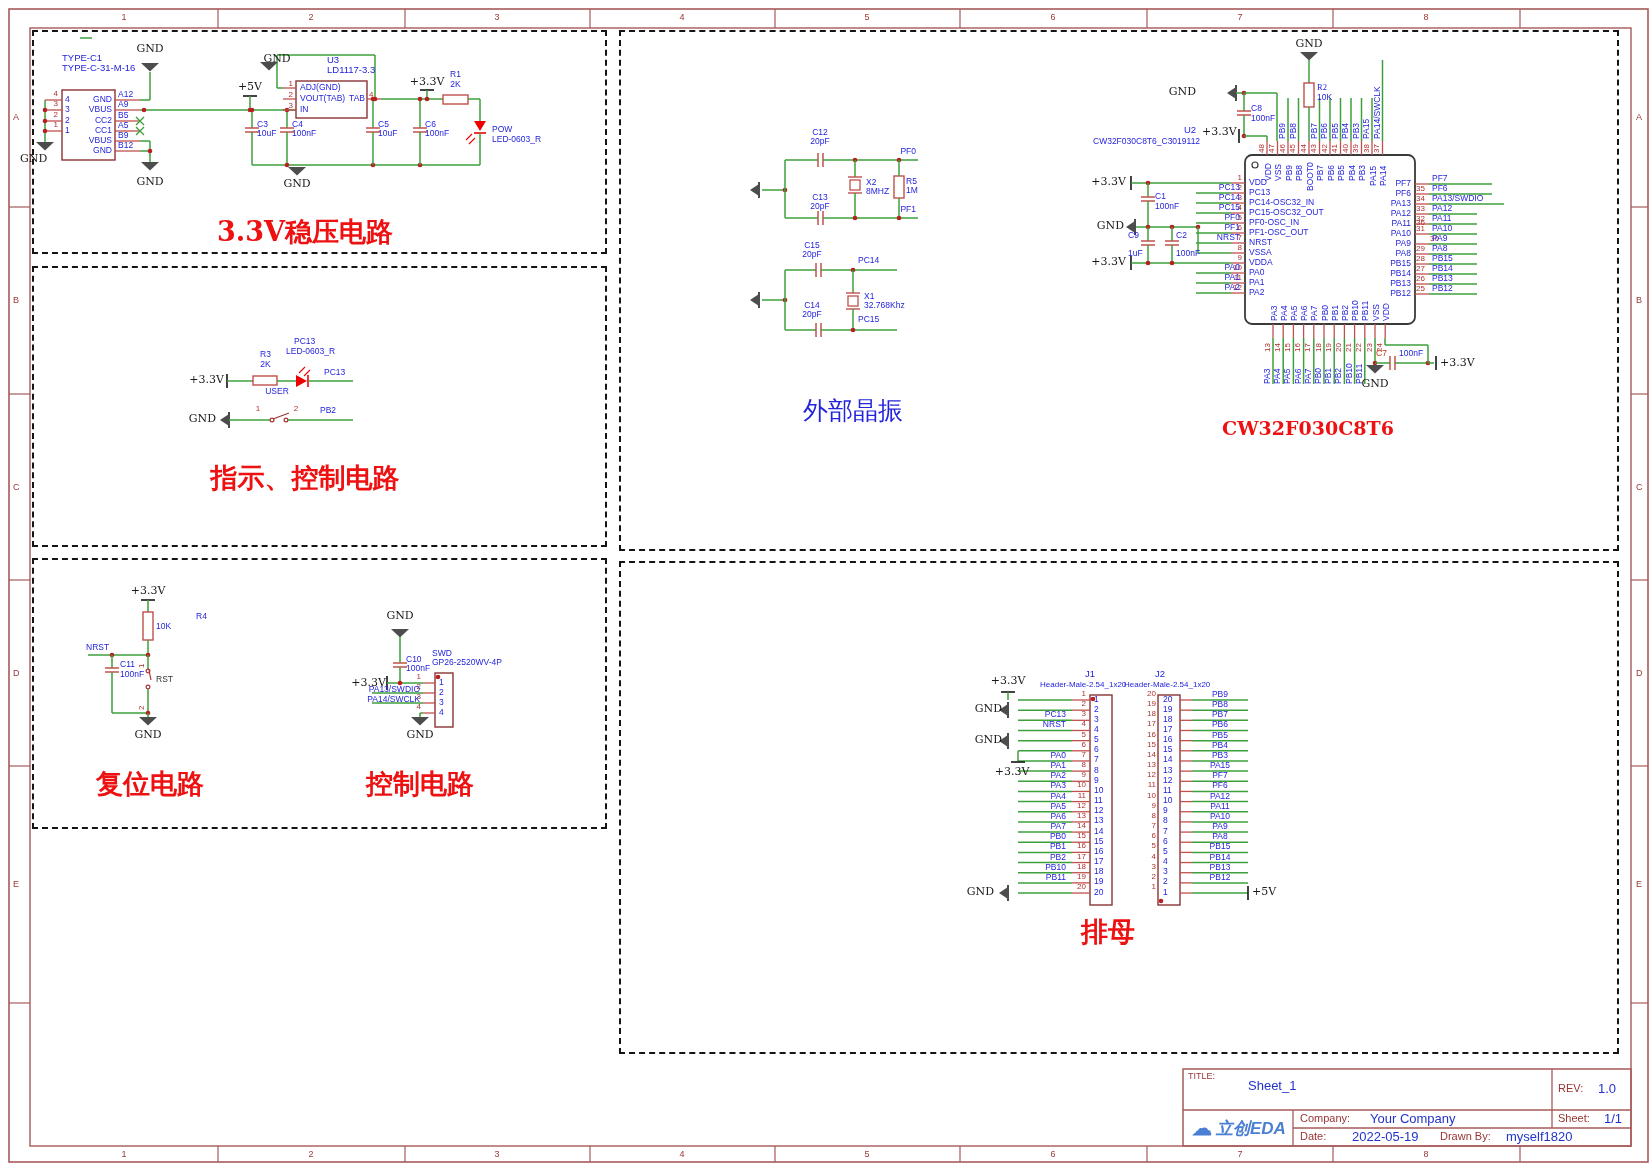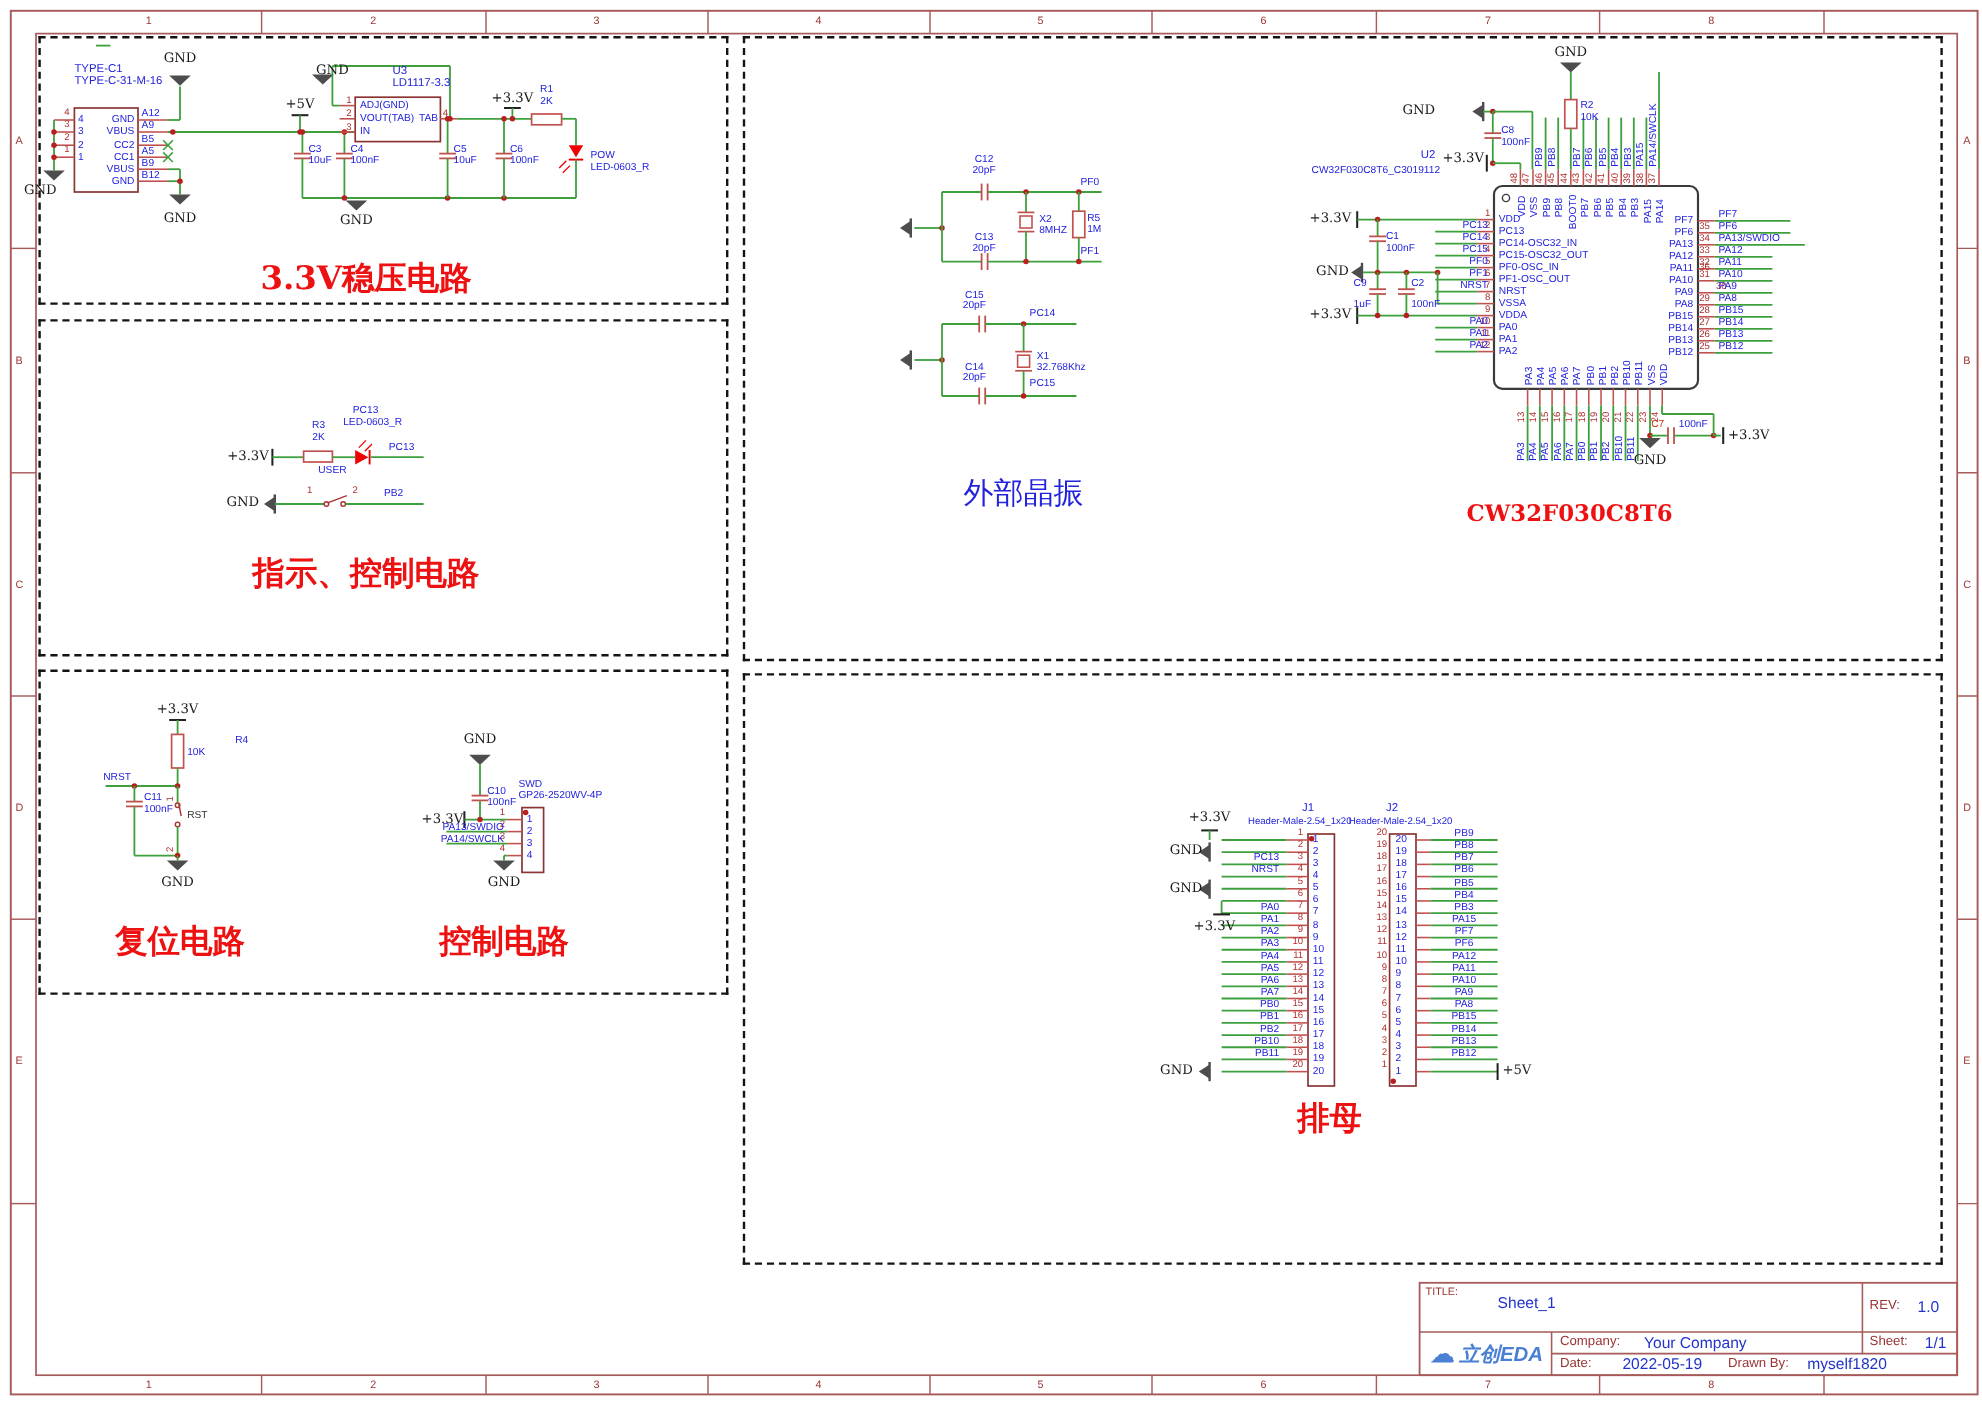--- a/index.html
+++ b/index.html
@@ -771,21 +771,21 @@
       <div class="t b v" style="left: 1371.5px; top: 321px;">VSS</div>
       <div class="t r v" style="left: 1375.7px; top: 352px;">24</div>
       <div class="t b v" style="left: 1381.7px; top: 321px;">VDD</div>
       <div class="t b9" style="left: 1184px; top: 125px;">U2</div>
       <div class="t s" style="left: 1202px; top: 125px;">+3.3V</div>
       <div class="t b" style="left: 1093px; top: 137px; font-size: 8.5px;">CW32F030C8T6_C3019112</div>
       <div class="t s" style="left: 1160px; top: 85px; width: 36px; text-align: right;">GND</div>
       <div class="t b" style="left: 1251px; top: 104px;">C8</div>
       <div class="t b" style="left: 1251px; top: 114px;">100nF</div>
       <div class="t s" style="left: 1287px; top: 37px; width: 44px; text-align: center;">GND</div>
-      <div class="t b" style="left: 1317px; top: 83px;">R2</div>
+      <div class="t b" style="left: 1317px; top: 83px; font-family: Liberation Serif, serif;">R2</div>
       <div class="t b" style="left: 1317px; top: 93px;">10K</div>
       <div class="t s" style="left: 1086px; top: 175px; width: 40px; text-align: right;">+3.3V</div>
       <div class="t b" style="left: 1155px; top: 192px;">C1</div>
       <div class="t b" style="left: 1155px; top: 202px;">100nF</div>
       <div class="t s" style="left: 1090px; top: 219px; width: 34px; text-align: right;">GND</div>
       <div class="t b" style="left: 1128px; top: 231px;">C9</div>
       <div class="t b" style="left: 1128px; top: 249px;">1uF</div>
       <div class="t b" style="left: 1176px; top: 231px;">C2</div>
       <div class="t b" style="left: 1176px; top: 249px;">100nF</div>
       <div class="t s" style="left: 1086px; top: 255px; width: 40px; text-align: right;">+3.3V</div>

